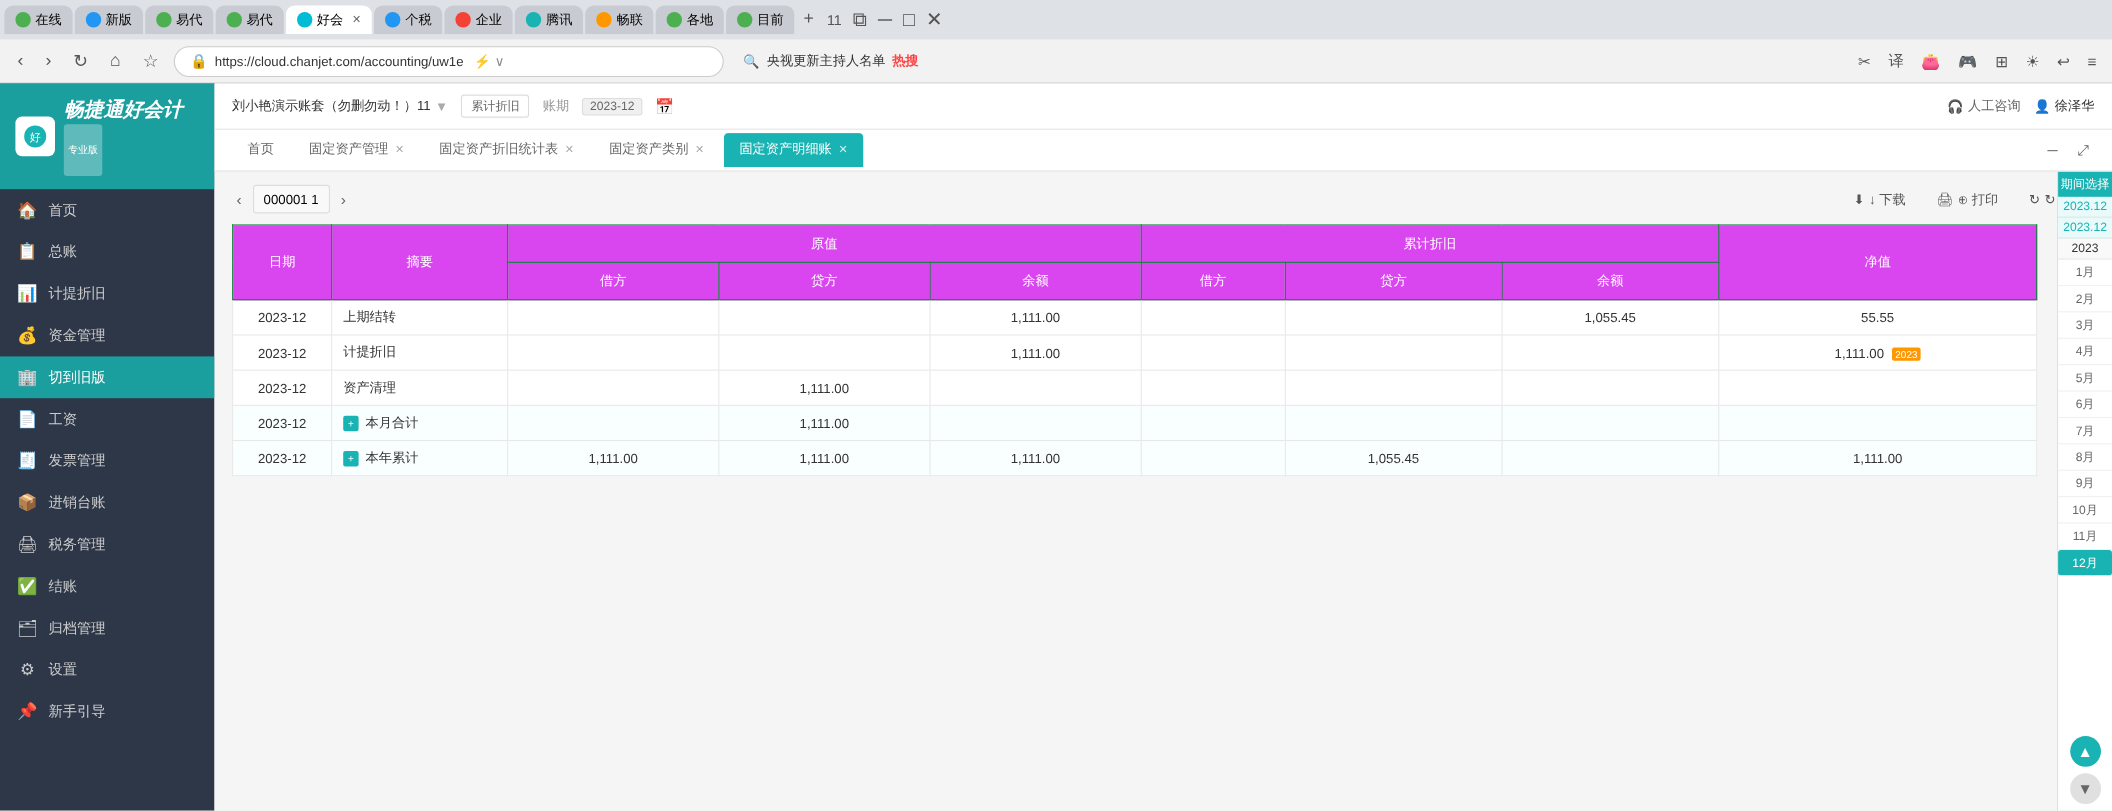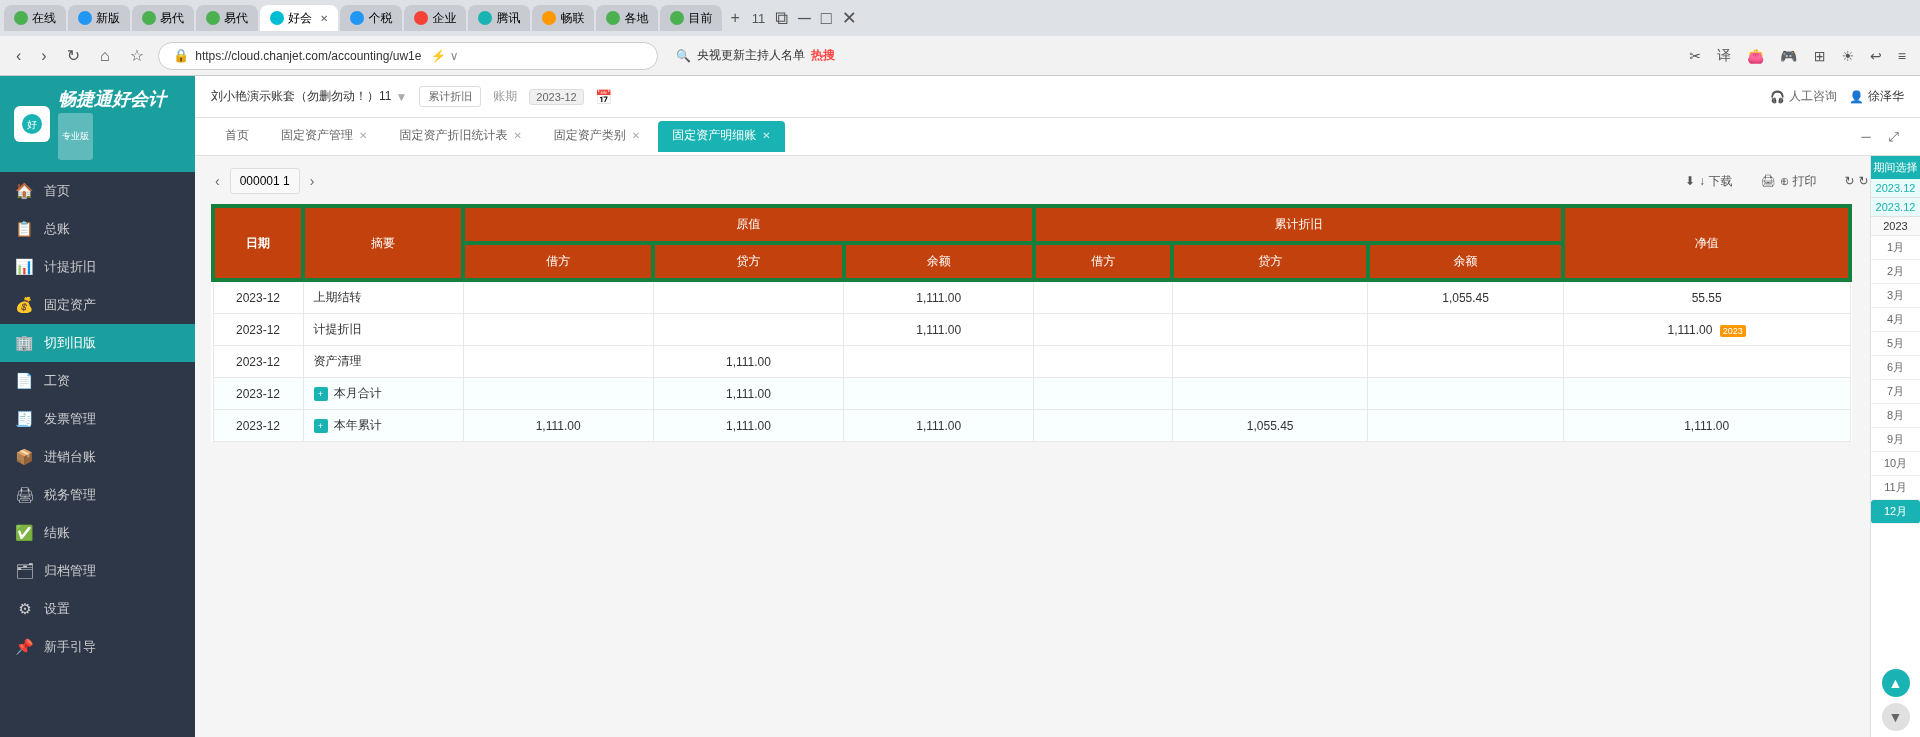--- a/index.html
+++ b/index.html
@@ -61,21 +61,21 @@
     
     .toolbar-row { display: flex; align-items: center; justify-content: space-between; margin-bottom: 10px; }
     .pagination-ctrl { display: flex; align-items: center; gap: 6px; }
     .page-nav-btn { background: none; border: none; cursor: pointer; font-size: 14px; color: #666; padding: 2px 4px; }
     .page-num-input { width: 70px; height: 26px; border: 1px solid #ddd; border-radius: 3px; text-align: center; font-size: 12px; padding: 0 4px; }
     .toolbar-actions { display: flex; align-items: center; gap: 12px; }
     .action-btn { display: flex; align-items: center; gap: 4px; background: none; border: none; cursor: pointer; font-size: 12px; color: #555; padding: 4px 8px; }
 
     
     .data-table { width: 100%; border-collapse: collapse; background: #fff; }
-    .data-table th { background: #c2410c; color: #fff; padding: 8px 10px; text-align: center; font-size: 12px; font-weight: normal; border: 4px solid #15803d; }
+    .data-table th { background: #d946ef; color: #fff; padding: 8px 10px; text-align: center; font-size: 12px; font-weight: normal; border: 1px solid #15803d; }
     .data-table td { padding: 7px 10px; text-align: center; font-size: 12px; border: 1px solid #e8e8e8; color: #333; }
     .data-table td.text-left { text-align: left; }
     .data-table td.text-center { text-align: center; }
     .data-table tr.summary td { background: #f9fffe; }
     .row-icon { display: inline-block; width: 14px; height: 14px; background: #1ab3b3; border-radius: 2px; color: #fff; font-size: 9px; line-height: 14px; text-align: center; margin-right: 3px; }
 
     
     .period-panel { position: absolute; right: 0; top: 0; width: 50px; background: #fff; border-left: 1px solid #e0e0e0; height: 100%; display: flex; flex-direction: column; }
     .period-header { background: #1ab3b3; color: #fff; text-align: center; padding: 4px 2px; font-size: 11px; writing-mode: horizontal-tb; }
     .period-selected-date { background: #e8fafa; color: #1ab3b3; text-align: center; padding: 3px 2px; font-size: 11px; border-bottom: 1px solid #e0e0e0; }
@@ -191,21 +191,21 @@
     <div class="sidebar-item">
       <span class="sidebar-icon">📋</span>
       <span>总账</span>
     </div>
     <div class="sidebar-item">
       <span class="sidebar-icon">📊</span>
       <span>计提折旧</span>
     </div>
     <div class="sidebar-item">
       <span class="sidebar-icon">💰</span>
-      <span>固定资产</span>
+      <span>资金管理</span>
     </div>
     <div class="sidebar-item active">
       <span class="sidebar-icon">🏢</span>
       <span>切到旧版</span>
     </div>
     <div class="sidebar-item">
       <span class="sidebar-icon">📄</span>
       <span>工资</span>
     </div>
     <div class="sidebar-item">
@@ -308,21 +308,21 @@
             <span>↻</span>
             <span>↻ 刷新</span>
           </button>
         </div>
       </div>
 
       <div style="margin-right:52px;position:relative;">
         <table class="data-table">
           <thead>
             <tr>
-              <th rowspan="2" style="width:90px;font-weight:bold;">日期</th>
+              <th rowspan="2" style="width:90px;">日期</th>
               <th rowspan="2" style="width:160px;">摘要</th>
               <th colspan="3">原值</th>
               <th colspan="3">累计折旧</th>
               <th rowspan="2">净值</th>
             </tr>
             <tr>
               <th>借方</th>
               <th>贷方</th>
               <th>余额</th>
               <th>借方</th>

